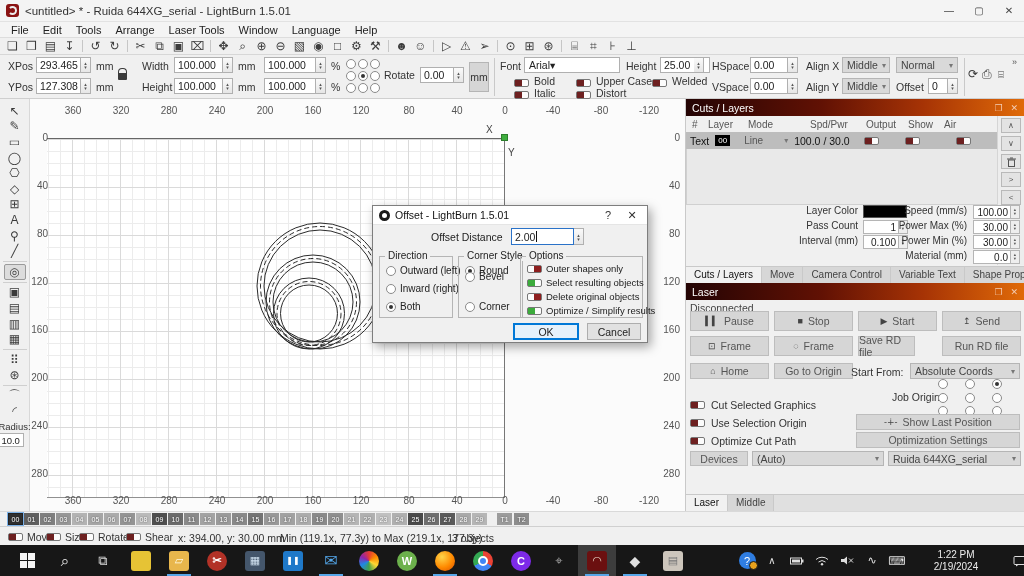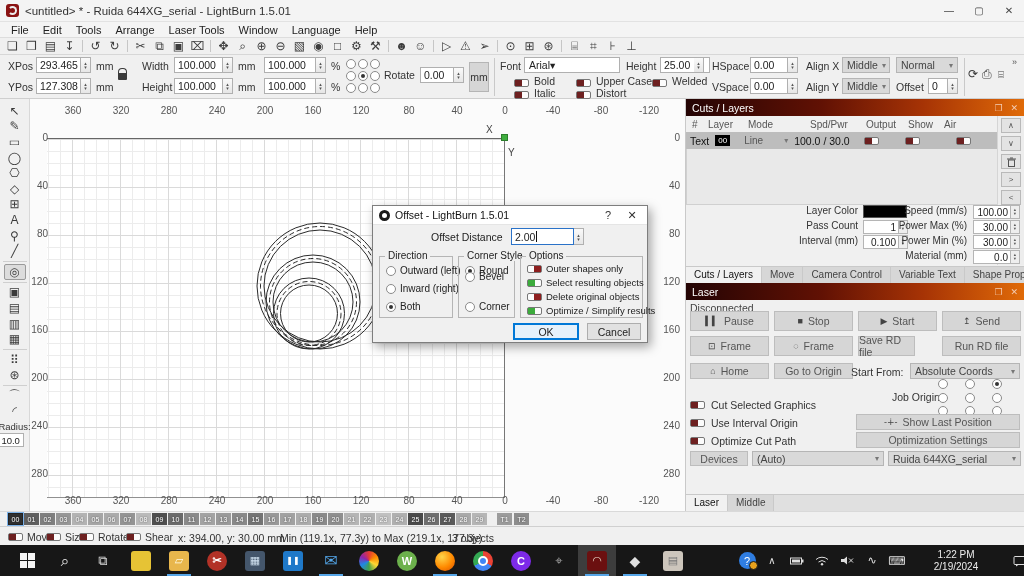--- a/index.html
+++ b/index.html
@@ -529,21 +529,21 @@
         <div class="togrow" style="left: 4px; top: 116px;">
           <span class="sw plain">
             <i></i>
           </span>
           <span>Cut Selected Graphics</span>
         </div>
         <div class="togrow" style="left: 4px; top: 134px;">
           <span class="sw plain">
             <i></i>
           </span>
-          <span>Use Interval Origin</span>
+          <span>Use Selection Origin</span>
         </div>
         <div class="togrow" style="left: 4px; top: 152px;">
           <span class="sw plain">
             <i></i>
           </span>
           <span>Optimize Cut Path</span>
         </div>
       </div>
     <span class="lbtn" style="left:170px;top:131px;width:164px;height:16px">
         <span class="ic">-∔-</span>
@@ -588,21 +588,21 @@
           <div class="fsrow" style="left: 6px; top: 26px;">
             <span class="rad"></span>
             <span>Inward (right)</span>
           </div>
           <div class="fsrow" style="left: 6px; top: 44px;">
             <span class="rad sel"></span>
             <span>Both</span>
           </div>
         </div>
     </div>
-    <div class="fs" style="left:85px;top:50px;width:57px;height:62px">
+    <div class="fs" style="left:85px;top:50px;width:65px;height:62px">
       <span class="lg">Corner Style</span>
       <div id="cornerRadios">
           <div class="fsrow" style="left: 6px; top: 8px;">
             <span class="rad sel"></span>
             <span>Round</span>
           </div>
           <div class="fsrow" style="left: 6px; top: 14px; justify-content: space-between;">
             <span class="rad"></span>
             <span>Bevel</span>
           </div>

